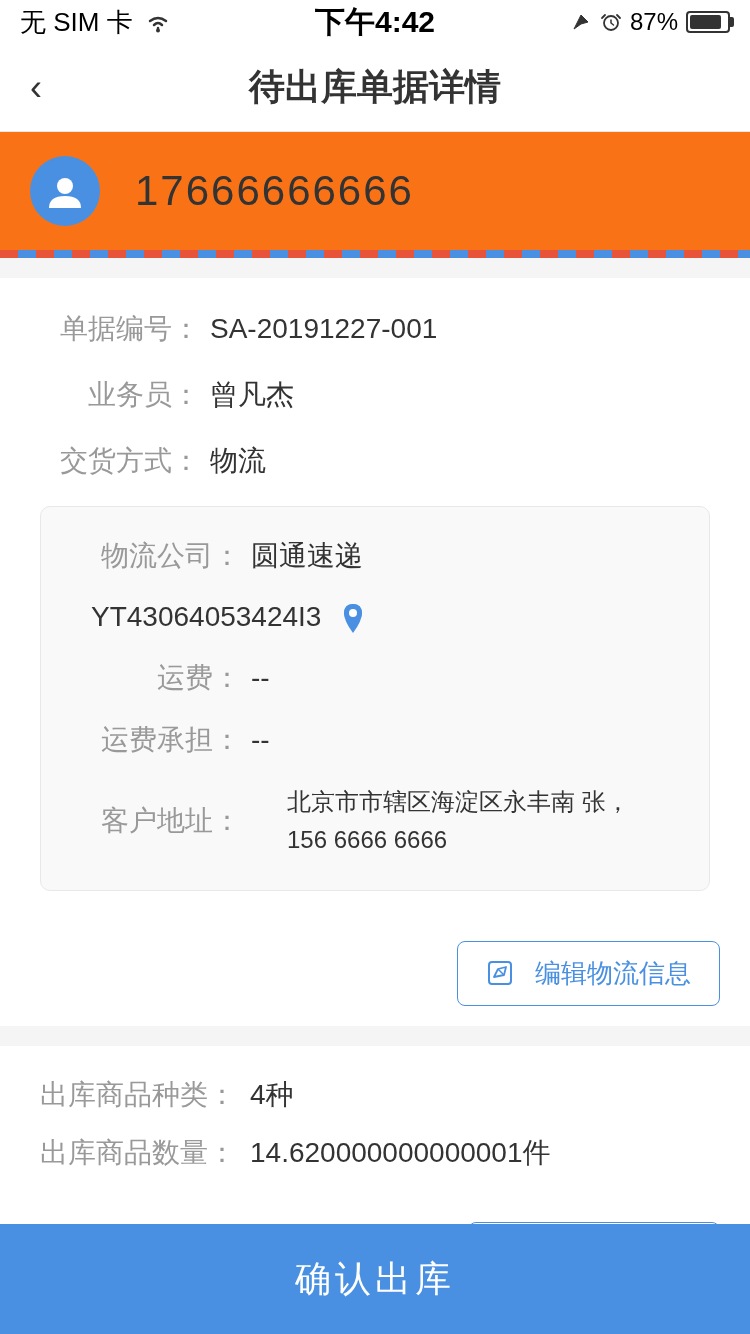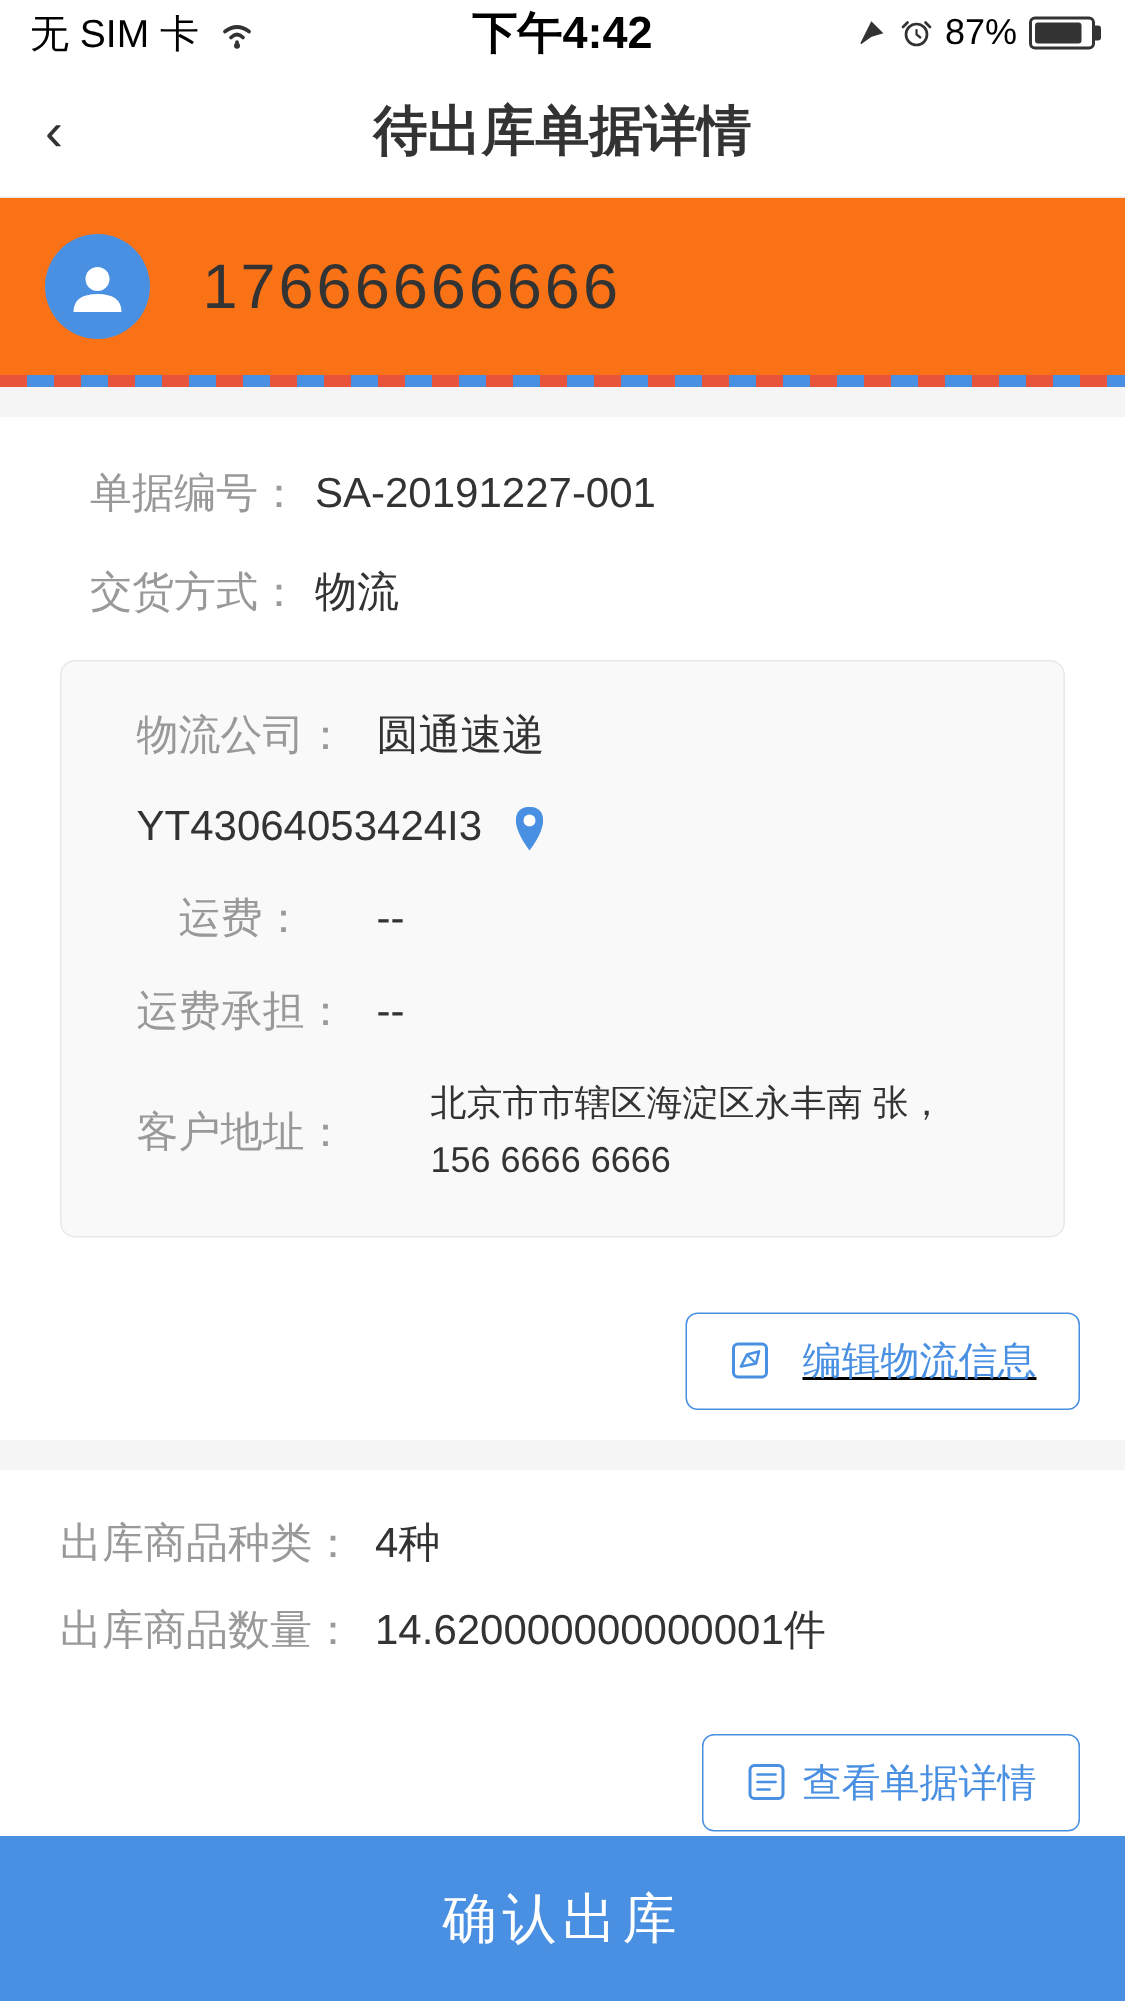--- a/index.html
+++ b/index.html
@@ -184,21 +184,21 @@
       margin-bottom: 24px;
     }
     .logistics-row:last-child {
       margin-bottom: 0;
       gap: 36px;
     }
     .logistics-label {
       font-size: 28px;
       color: #999;
       min-width: 160px;
-      text-align: center;
+      text-align: right;
       flex-shrink: 0;
     }
     .logistics-value {
       font-size: 28px;
       color: #333;
       margin-left: 10px;
       flex: 1;
     }
     .logistics-value-wrap {
       font-size: 24px;
@@ -226,21 +226,20 @@
       background: #fff;
     }
     .edit-btn {
       border: 1.5px solid #4a90e2;
       border-radius: 8px;
       padding: 14px 28px;
       display: flex;
       align-items: center;
       gap: 21px;
       cursor: pointer;
-      text-decoration: underline;
     }
     .edit-btn-text {
       font-size: 26px;
       color: #4a90e2;
     }
 
     
     .separator {
       height: 20px;
       background: #f5f5f5;
@@ -365,20 +364,24 @@
     </div>
     <span class="customer-phone">17666666666</span>
   </div>
 
   <div class="dashed-divider"></div>
 
   <div class="info-card">
     <div class="info-row">
       <span class="info-label">单据编号：</span>
       <span class="info-value">SA-20191227-001</span>
+    </div>
+    <div class="info-row">
+      <span class="info-label">业务员：</span>
+      <span class="info-value">曾凡杰</span>
     </div>
     <div class="info-row">
       <span class="info-label">交货方式：</span>
       <span class="info-value">物流</span>
     </div>
 
     <div class="logistics-card">
       <div class="logistics-row">
         <span class="logistics-label">物流公司：</span>
         <span class="logistics-value">圆通速递</span>

